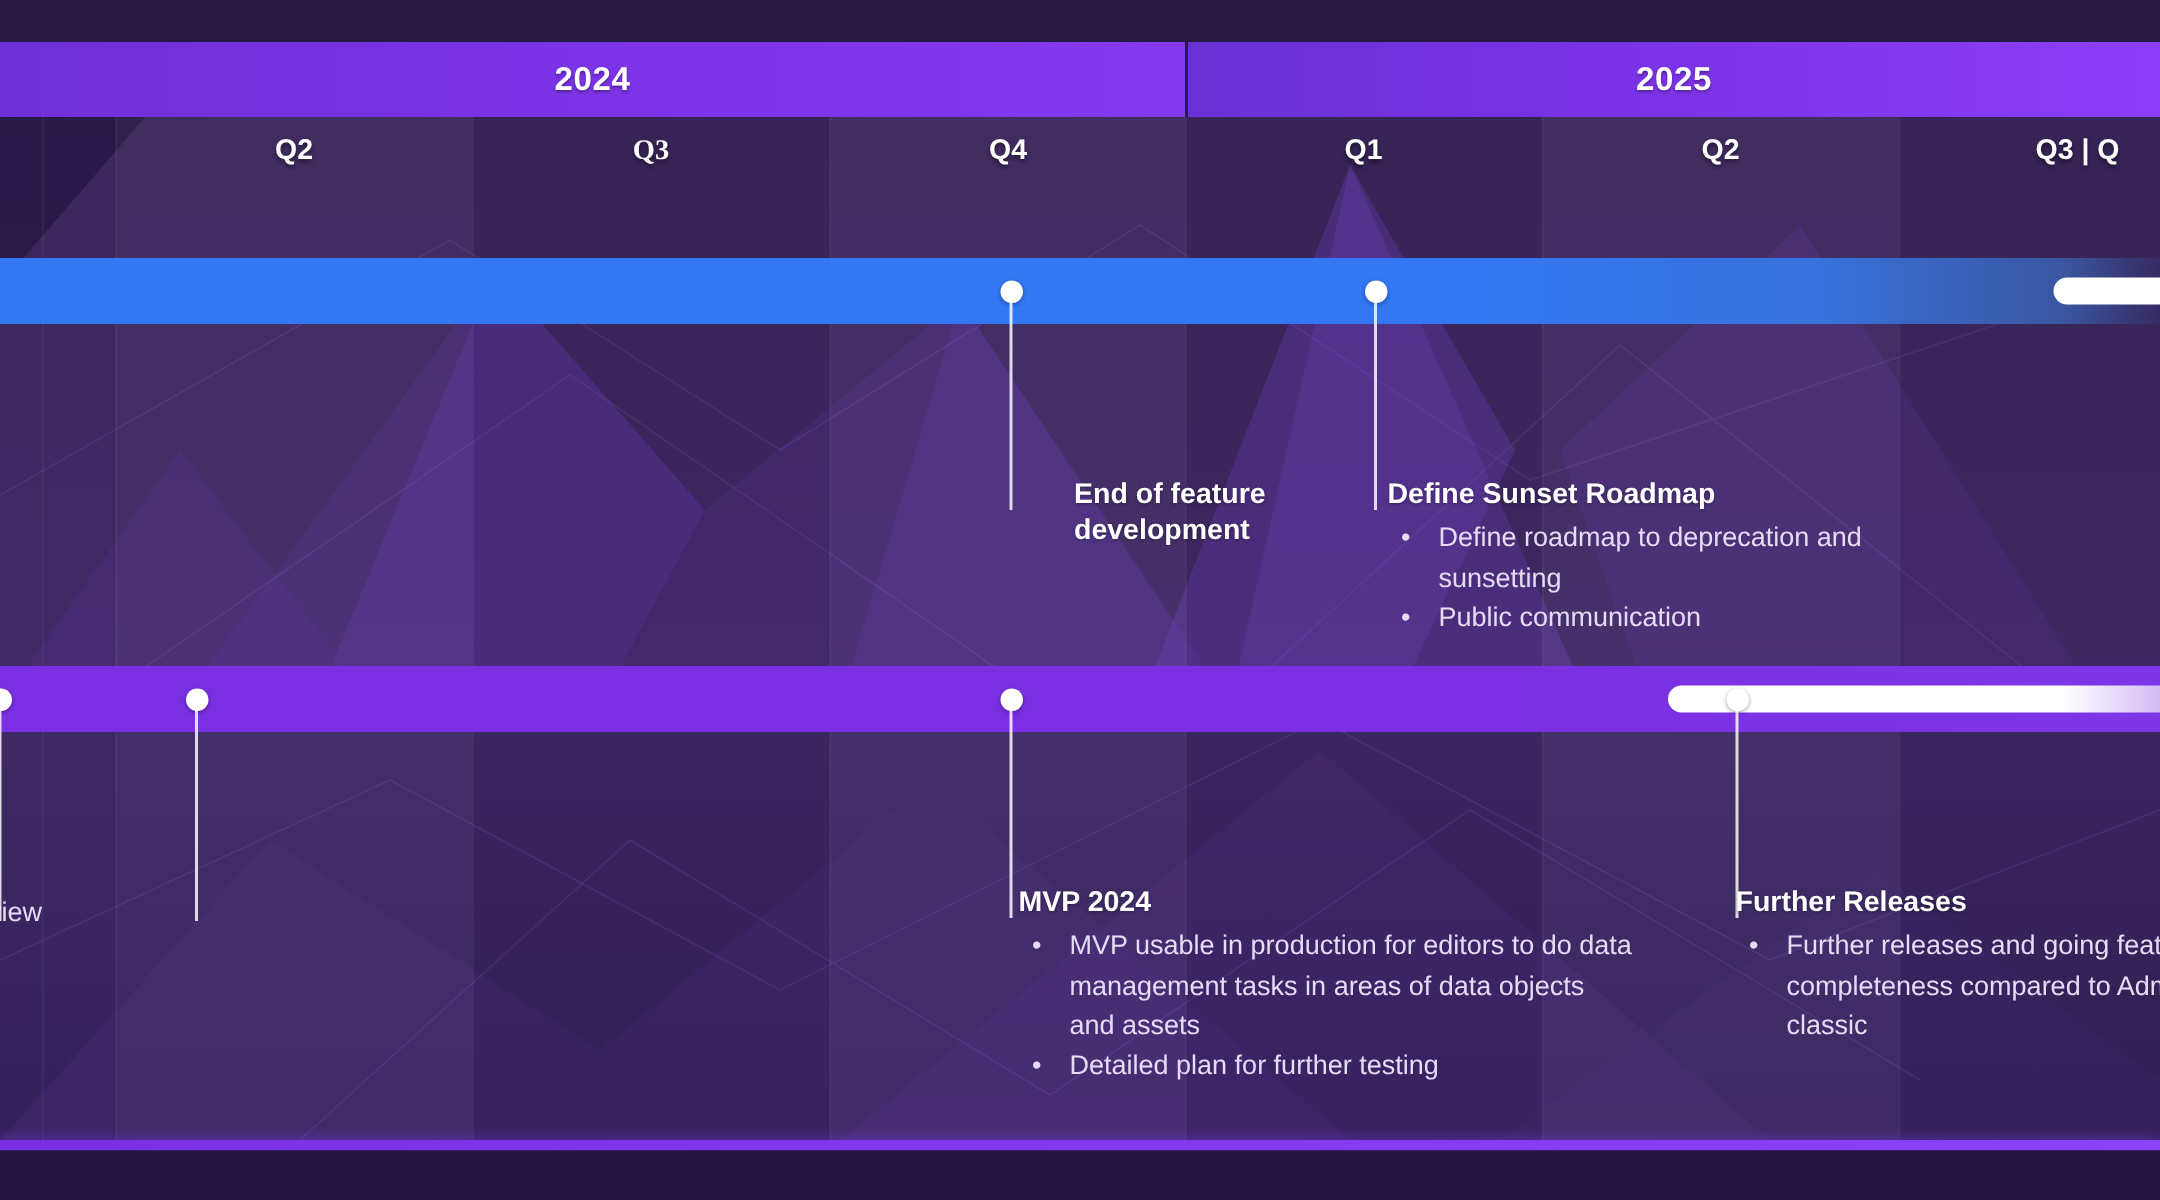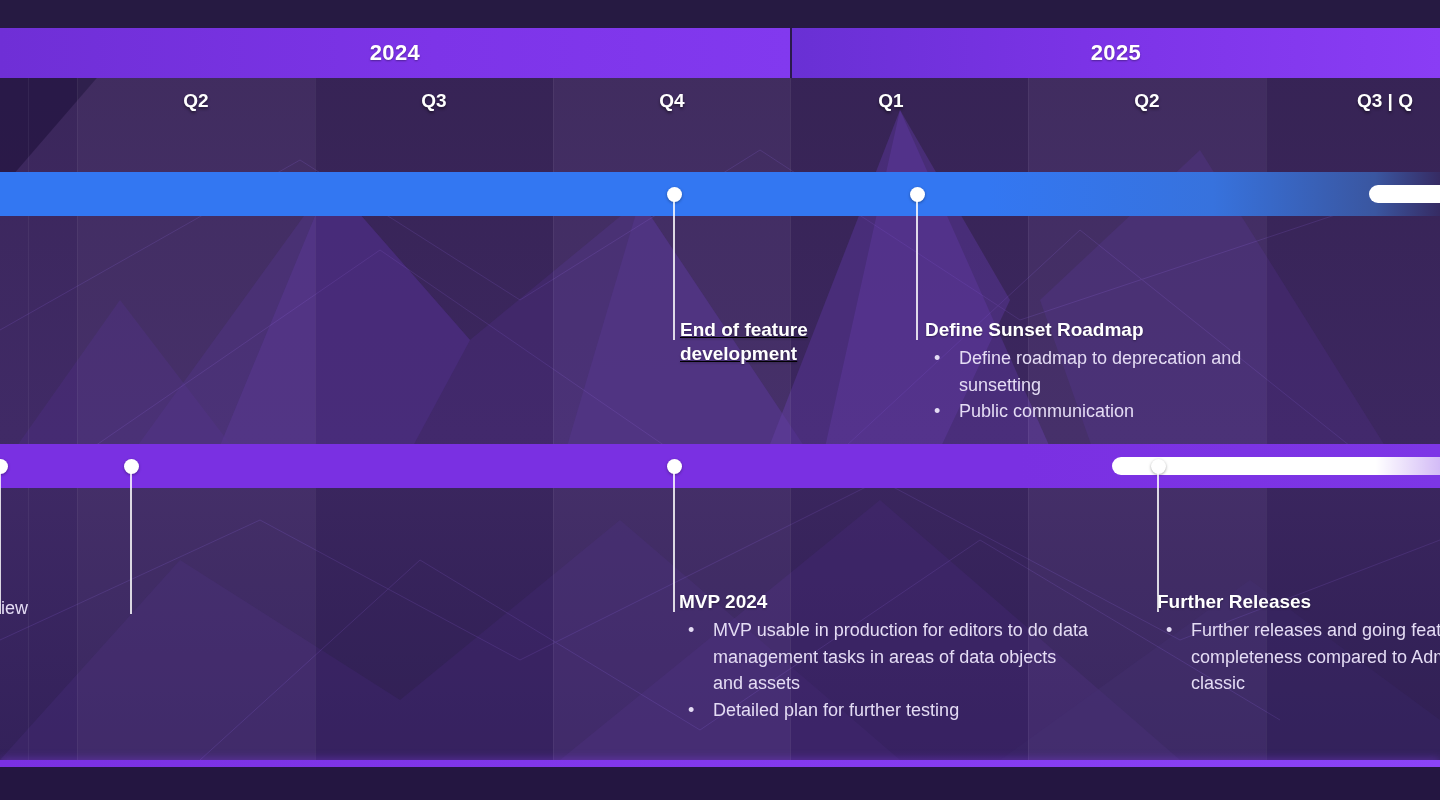--- a/index.html
+++ b/index.html
@@ -251,42 +251,42 @@
     </div>
 
   <div class="year-band">
     <div class="year-cell year-2024">2024</div>
     <div class="year-div"></div>
     <div class="year-cell year-2025">2025</div>
   </div>
 
   <div class="quarter-row" id="quarter-row">
       <div class="quarter-label" style="left: 77px; width: 238px;">Q2</div>
-      <div class="quarter-label" style="left: 315px; width: 238px;">Q3</div>
+      <div class="quarter-label" style="left: 315px; width: 238px; font-family: Liberation Serif, serif;">Q3</div>
       <div class="quarter-label" style="left: 553px; width: 238px;">Q4</div>
-      <div class="quarter-label" style="left: 772px; width: 238px; text-align: center;">Q1</div>
+      <div class="quarter-label" style="left: 790px; width: 238px; text-align: center;">Q1</div>
       <div class="quarter-label" style="left: 1028px; width: 238px;">Q2</div>
       <div class="quarter-label" style="left: 1266px; width: 238px;">Q3 | Q</div>
     </div>
 
   <div class="track-bar track-blue">
     
   </div>
   <div class="track-pill pill-blue"></div>
 
   <div class="track-bar track-purple">
     <span class="track-label"></span>
   </div>
   <div class="track-pill pill-purple"></div>
 
   <div id="milestones">
       <div class="milestone">
         <div class="m-dot" style="left: 667px; top: 187px;"></div>
         <div class="m-stem" style="left: 673px; top: 194px; height: 146px;"></div>
-        <div class="m-text" style="left: 680px; top: 318px; text-decoration: underline;">
+        <div class="m-text" style="left: 716px; top: 318px;">
           <div class="m-title wrap" style="width: 170px;">End of feature development</div>
         </div>
       </div>
       <div class="milestone">
         <div class="m-dot" style="left: 910px; top: 187px;"></div>
         <div class="m-stem" style="left: 916px; top: 194px; height: 146px;"></div>
         <div class="m-text" style="left: 925px; top: 318px;">
           <div class="m-title">Define Sunset Roadmap</div>
           <ul class="m-bullets" style="width: 320px;">
             <li>Define roadmap to deprecation and sunsetting</li>

